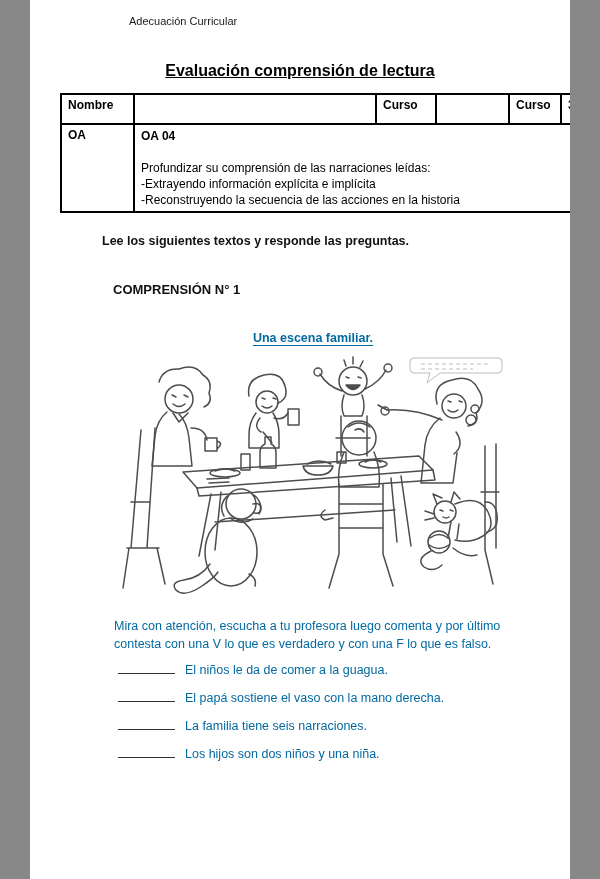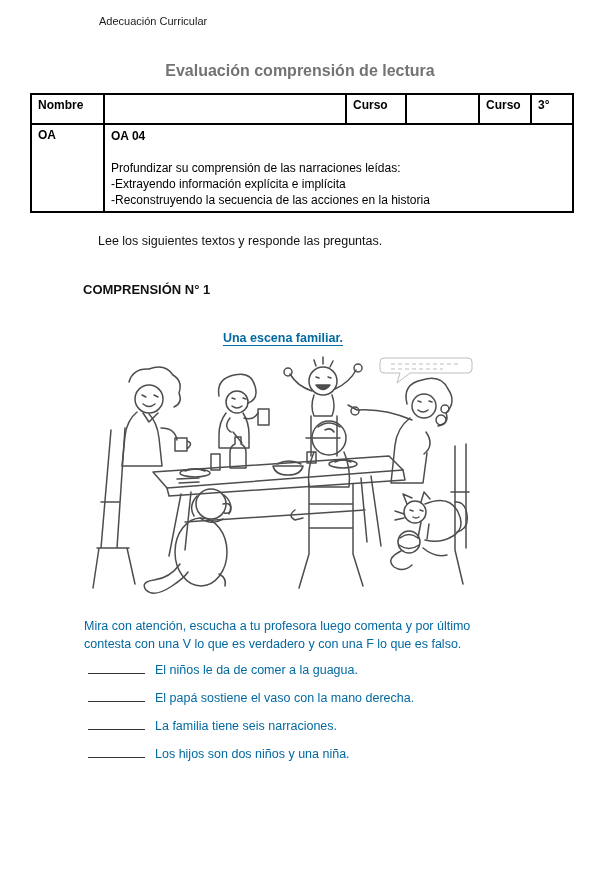--- a/index.html
+++ b/index.html
@@ -1,36 +1,36 @@
 <!DOCTYPE html>
 <html><head>
 <meta charset="utf-8">
 <style>
   html,body{margin:0;padding:0;background:#888;}
   .page{
-    position:relative; width:600px; height:879px; background:#ffffff;
+    position:relative; width:540px; height:879px; background:#ffffff;
     font-family:"Liberation Sans", sans-serif; color:#111;
     margin:0 auto; overflow:hidden;
   }
   .header-note{position:absolute; left:99px; top:15px; font-size:11px; color:#1a1a1a;}
   .doc-title{
     position:absolute; left:0; top:62px; width:100%; text-align:center;
-    font-size:16px; font-weight:bold; color:#737373;
+    font-size:16px; font-weight:bold; text-decoration:underline; color:#000000;
   }
   table.info-table{
     position:absolute; left:30px; top:93px; width:542px;
     border-collapse:collapse; table-layout:fixed; font-size:12px; color:#000;
   }
   table.info-table td{border:2px solid #000; padding:3px 6px; vertical-align:top;}
   table.info-table tr.r1 td{height:22px;}
   table.info-table tr.r2 td{height:76px;margin-left:20px;}
   .b{font-weight:bold;}
   .oa-desc div{line-height:16px;}
   .oa-gap{height:16px;}
-  .read-prompt{position:absolute; left:98px; top:234px; font-size:12.5px; font-weight:normal;}
+  .read-prompt{position:absolute; left:72px; top:234px; font-size:12.5px; font-weight:bold;}
   .section-title{position:absolute; left:83px; top:282px; font-size:13px; font-weight:bold;}
   .hand{font-family:Liberation Sans, sans-serif; color:#0369a1;}
   .scene-caption{
     position:absolute; left:85px; top:331px; width:396px; text-align:center;
     font-size:12.5px; font-weight:bold; text-decoration:underline; text-underline-offset:3px;
   }
   .scene-svg{position:absolute; left:85px; top:352px;}
   .task-text{position:absolute; left:84px; top:617px; font-size:12.5px; line-height:18px;}
   .statement{position:absolute; left:88px; font-size:12.5px; line-height:16px; white-space:nowrap;}
   .st0{top:662px;} .st1{top:690px;} .st2{top:718px;} .st3{top:746px;} .st4{top:774px;}

